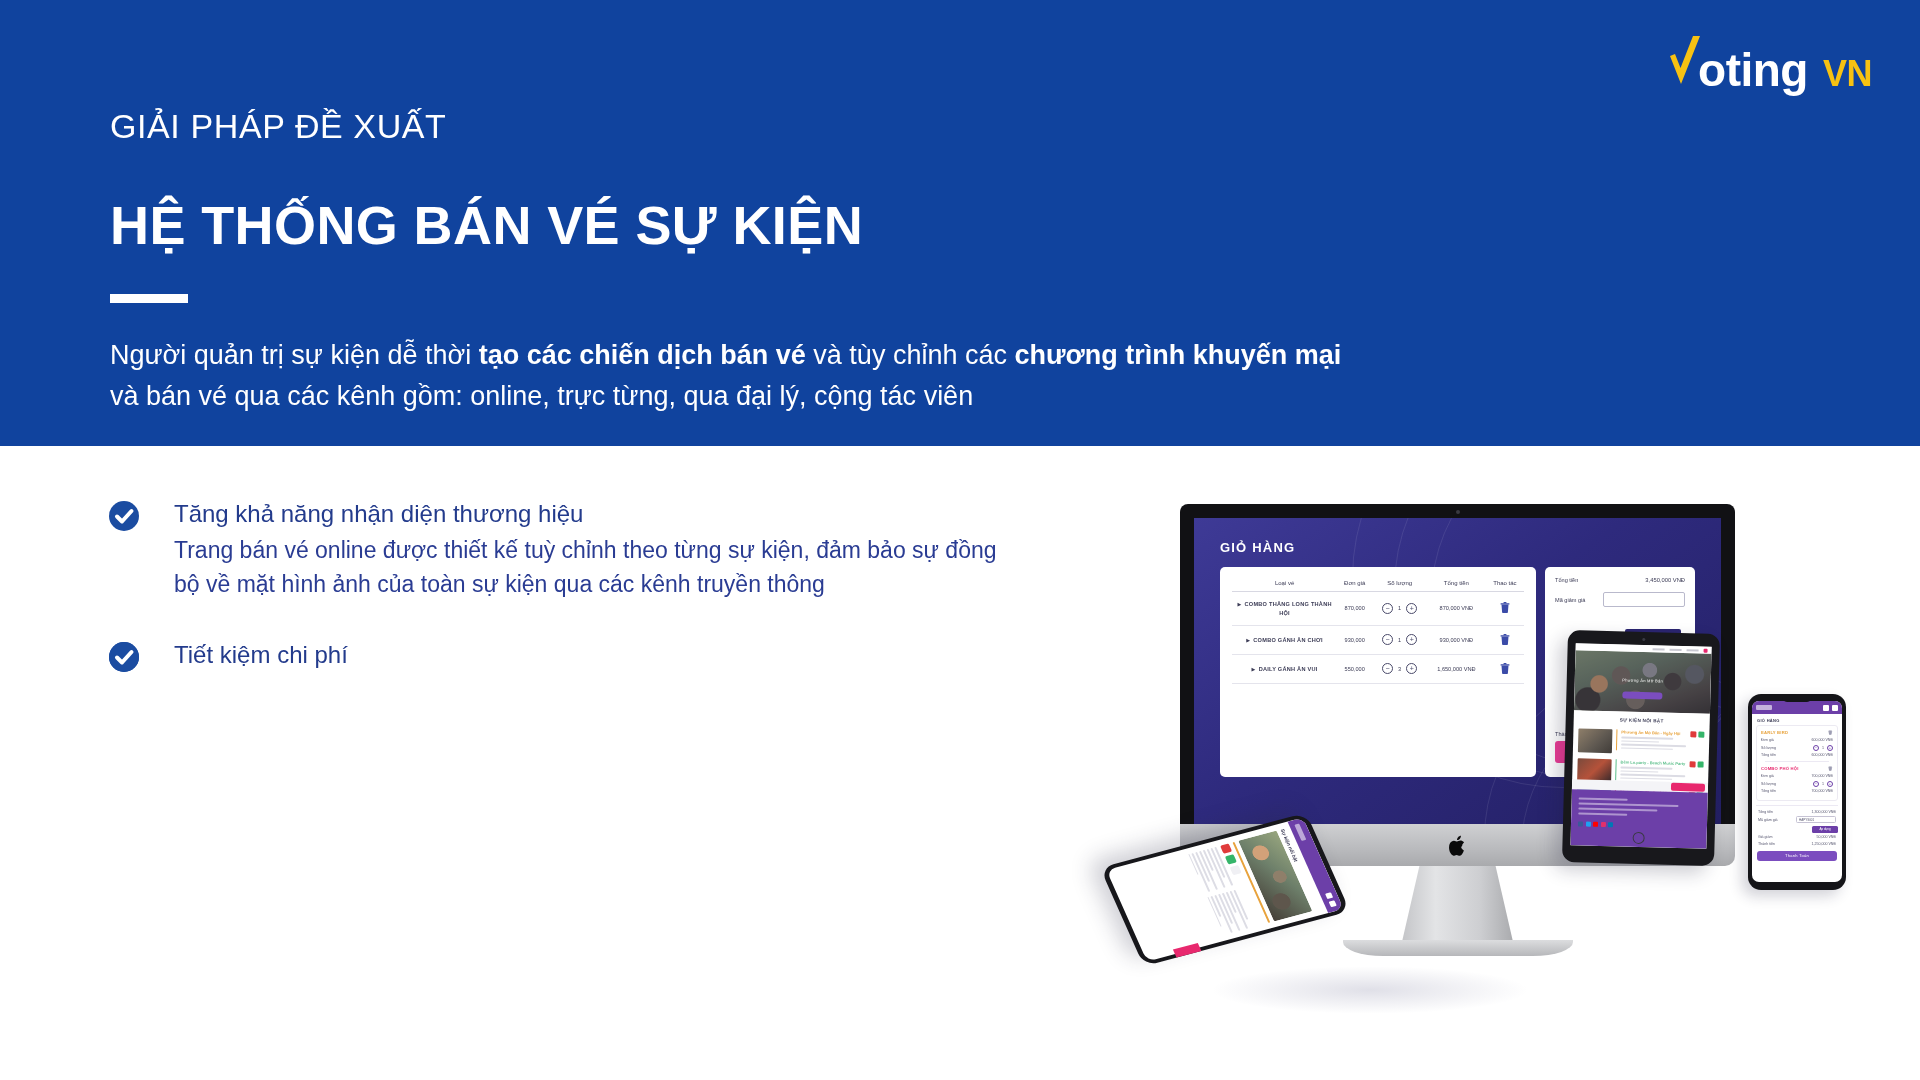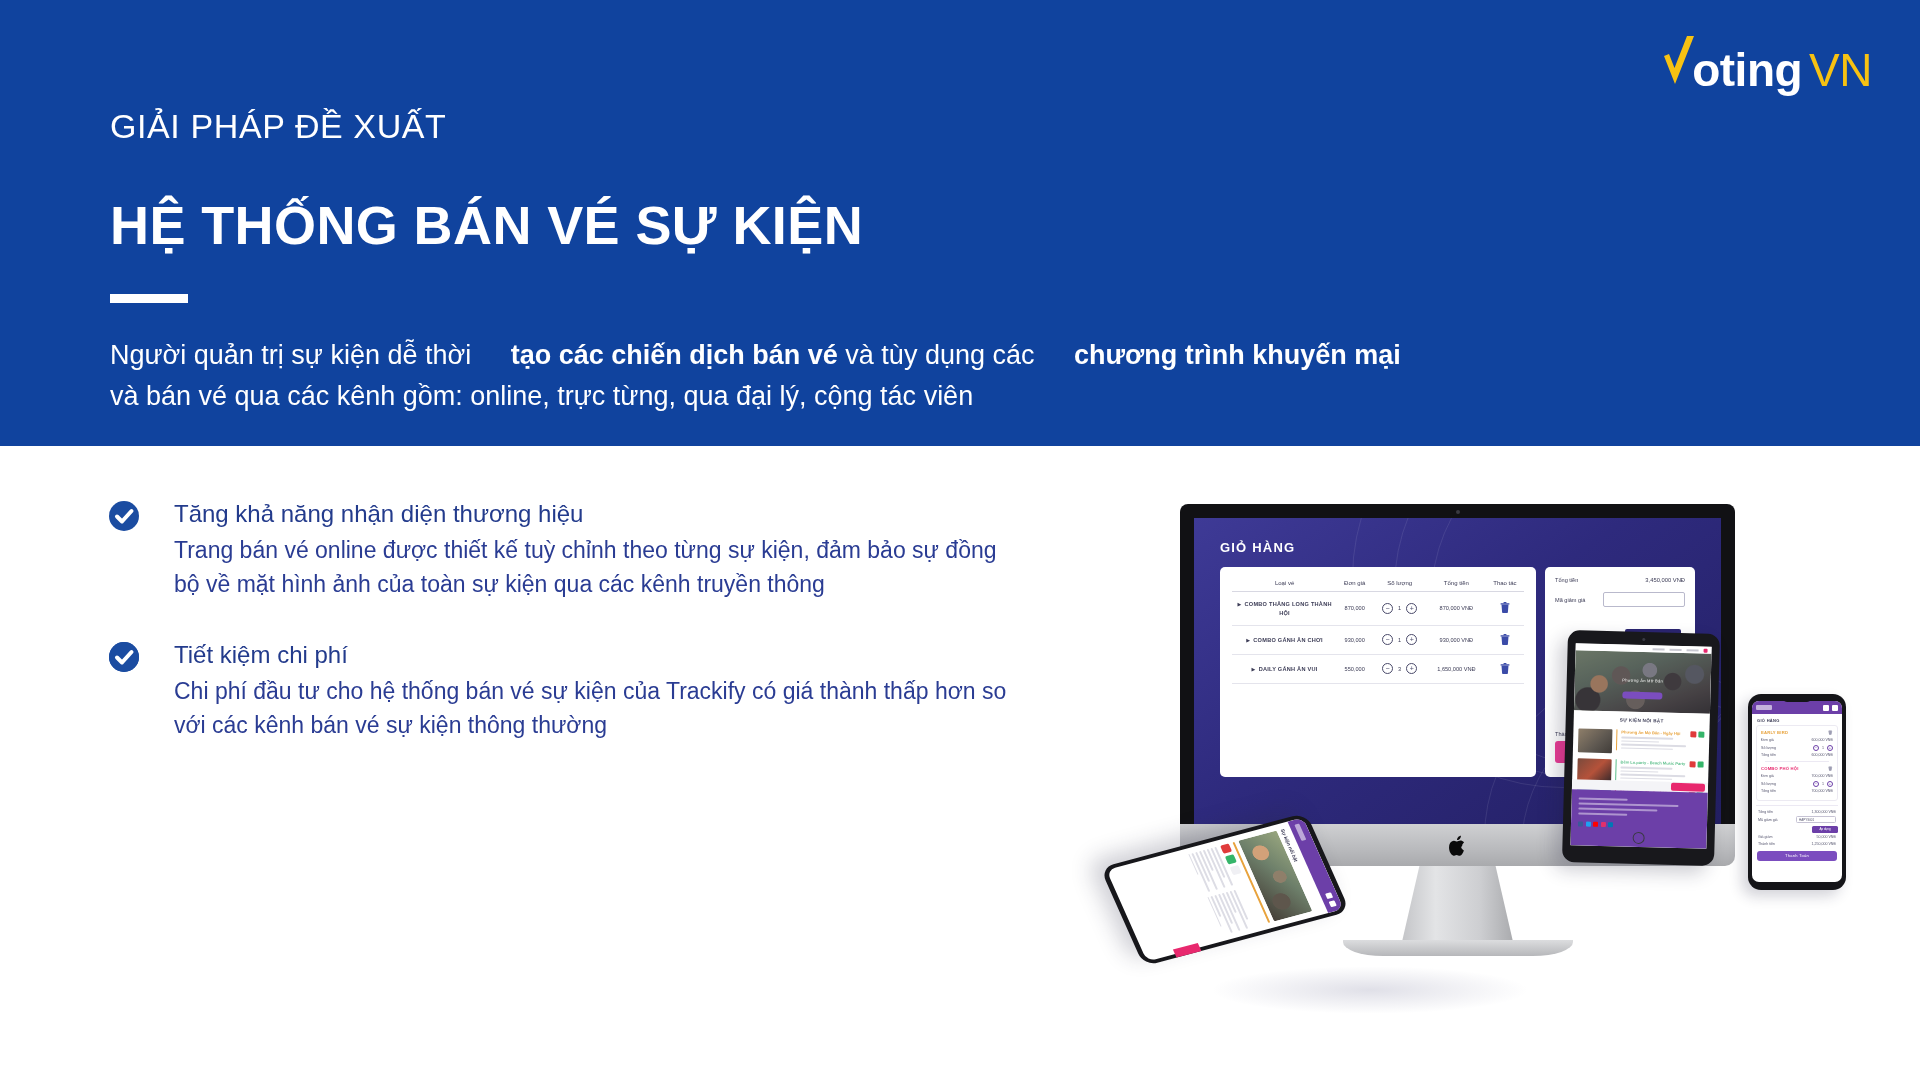--- a/index.html
+++ b/index.html
@@ -47,25 +47,25 @@
     flex: none;
   }
   .logo-check svg { display: block; width: 100%; height: 100%; }
   .logo-oting {
     font-size: 46px;
     font-weight: bold;
     color: #ffffff;
     letter-spacing: -0.5px;
   }
   .logo-vn {
-    font-size: 46px;
-    font-weight: normal;
+    font-size: 36px;
+    font-weight: bold;
     color: #F7C212;
     letter-spacing: -0.5px;
-    margin-left: 7px;
+    margin-left: 15px;
   }
 
   .eyebrow {
     position: absolute;
     left: 110px;
     top: 106px;
     font-size: 34px;
     font-weight: 300;
     line-height: 1.22;
     color: #ffffff;
@@ -96,21 +96,21 @@
   .subtitle {
     position: absolute;
     left: 110px;
     top: 335px;
     width: 1640px;
     font-size: 27px;
     font-weight: 400;
     line-height: 1.5;
     color: #ffffff;
   }
-  .subtitle b { font-weight: bold; margin-left: 32px; }
+  .subtitle b { font-weight: bold; }
 
   
   .bullets {
     position: absolute;
     left: 108px;
     top: 498px;
     width: 900px;
   }
   .bullet {
     position: relative;
@@ -488,21 +488,21 @@
       </span>
       <span class="logo-oting">oting</span>
       <span class="logo-vn">VN</span>
     </div>
 
     <div class="eyebrow">GIẢI PHÁP ĐỀ XUẤT</div>
     <div class="big-title">HỆ THỐNG BÁN VÉ SỰ KIỆN</div>
     <div class="rule"></div>
 
     <div class="subtitle">
-      <span>Người quản trị sự kiện dễ thời </span><b>tạo các chiến dịch bán vé</b><span> và tùy dụng các </span><b>chương trình khuyến mại</b><br>
+      <span>Người quản trị sự kiện dễ thời </span><b>tạo các chiến dịch bán vé</b><span> và tùy chỉnh các </span><b>chương trình khuyến mại</b><br>
       <span>và bán vé qua các kênh gồm: online, trực từng, qua đại lý, cộng tác viên</span>
     </div>
   </div>
 
   <div class="bullets">
 
     <div class="bullet">
       <span class="bullet-icon">
         <svg viewBox="0 0 32 32" aria-hidden="true">
           <circle cx="16" cy="16" r="15" fill="#1B4CA1"></circle>
@@ -523,21 +523,20 @@
     </div>
 
     <div class="bullet">
       <span class="bullet-icon">
         <svg viewBox="0 0 32 32" aria-hidden="true">
           <circle cx="16" cy="16" r="15" fill="#1B4CA1"></circle>
           <path d="M9 16.5 L14 21.5 L23.5 11" stroke="#ffffff" stroke-width="4" fill="none" stroke-linecap="round" stroke-linejoin="round"></path>
         </svg>
       </span>
       <div class="bullet-title">Tiết kiệm chi phí</div>
-      <div class="bullet-body">Chi phí đầu tư cho hệ thống bán vé sự kiện của Trackify có giá  thành thấp hơn so với các kênh bán vé sự kiện thông thường</div>
     </div>
 
   </div>
 
   <div class="devices">
 
     <div class="shadow-blob"></div>
 
     <div class="imac">
       <div class="imac-bezel">

